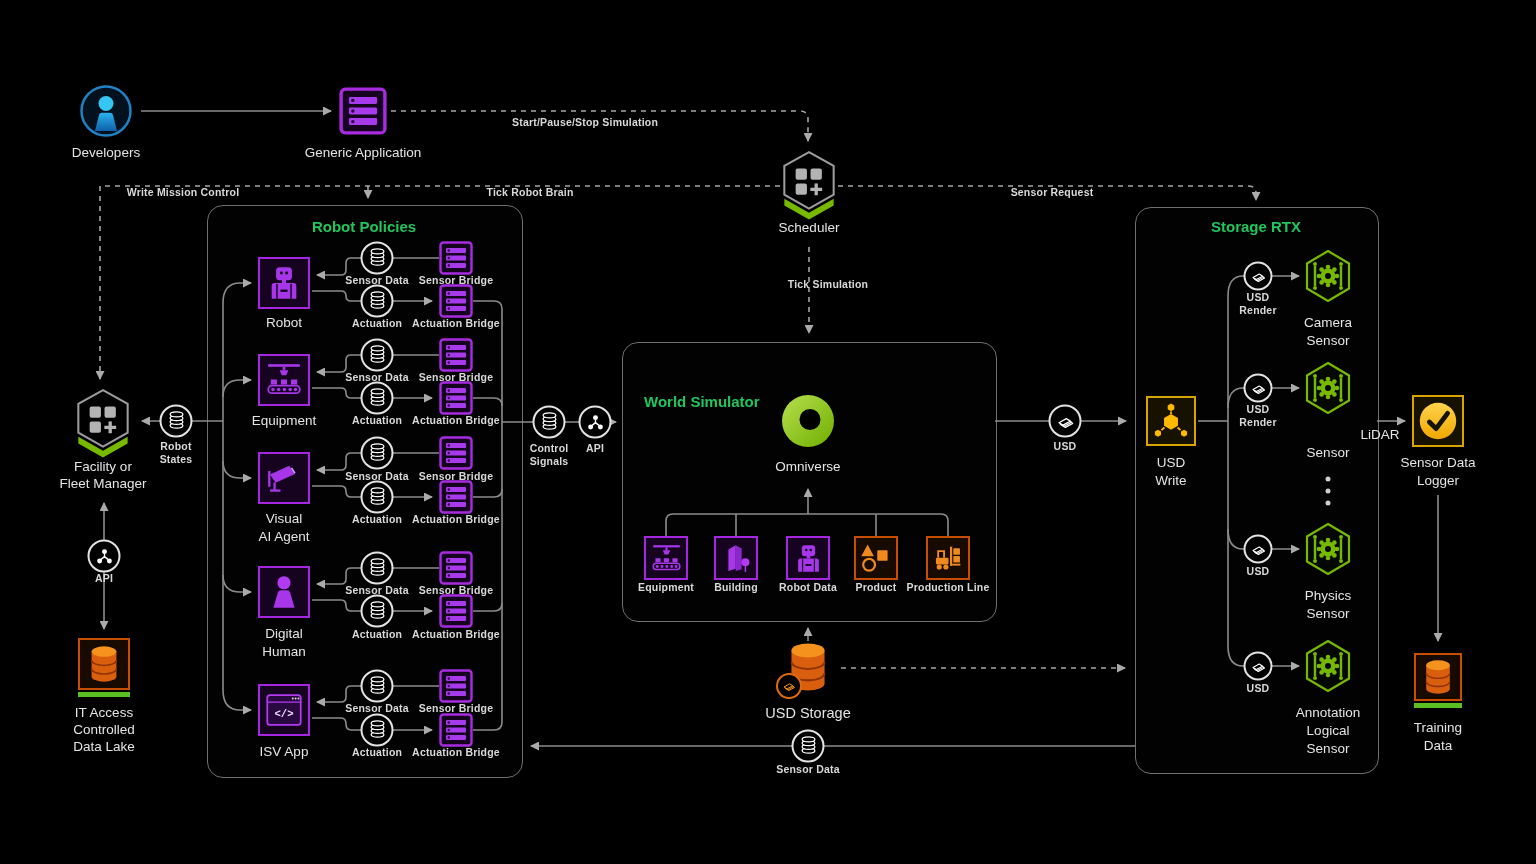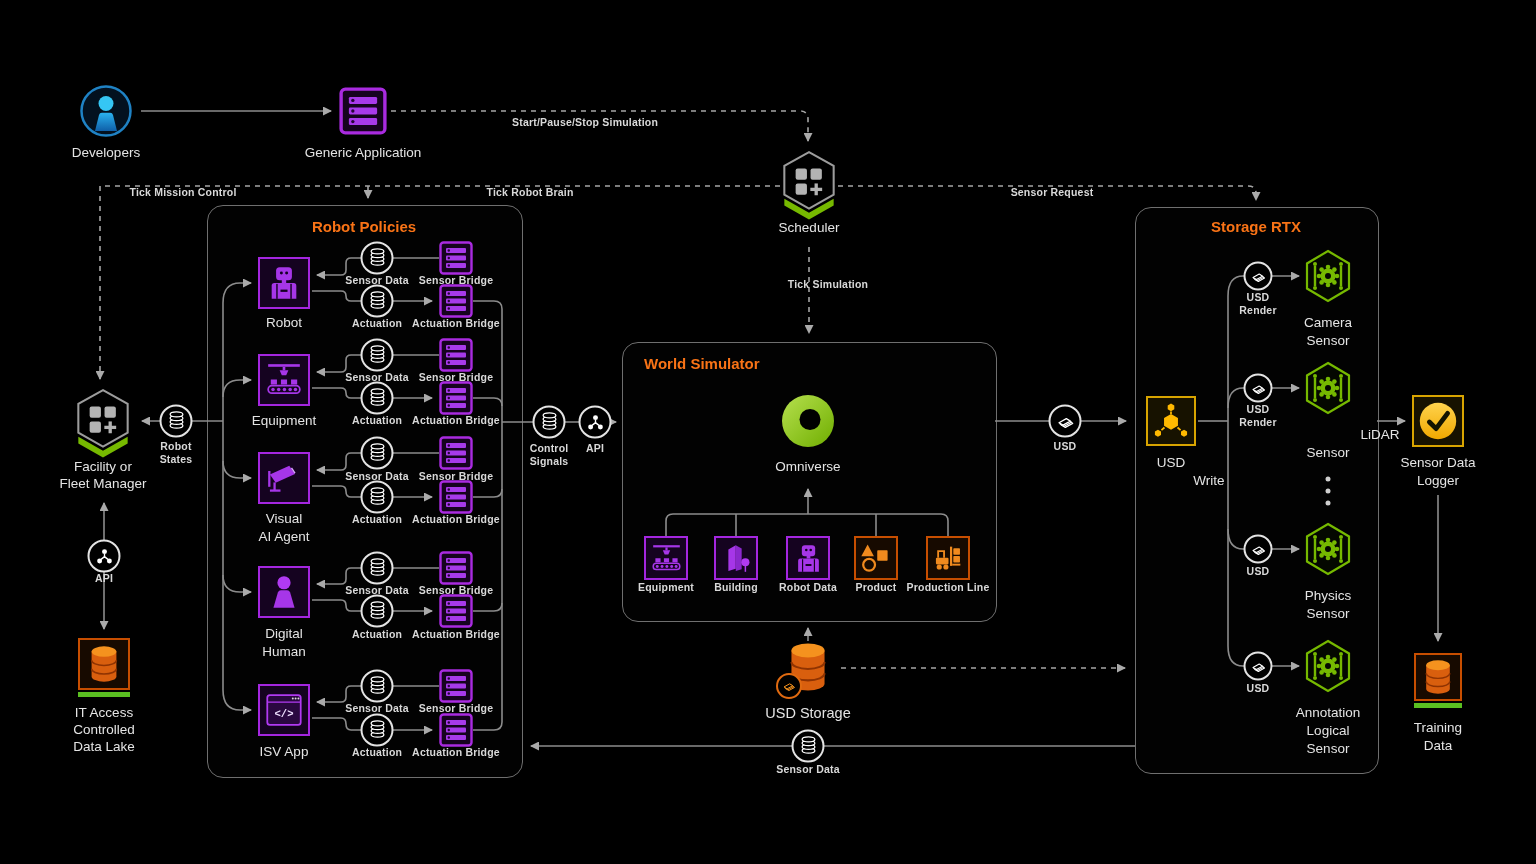--- a/index.html
+++ b/index.html
@@ -3,22 +3,22 @@
 <meta charset="utf-8">
 <style>
   html,body{margin:0;padding:0;background:#000;}
   #stage{position:relative;width:1536px;height:864px;background:#000;overflow:hidden;
          font-family:"Liberation Sans",sans-serif;}
   #stage .box{position:absolute;border:1.5px solid #6f6f6f;border-radius:16px;background:rgba(8,8,8,.3);z-index:1;}
   #wires{position:absolute;left:0;top:0;z-index:2;}
   .cl{position:absolute;transform:translate(-50%,-50%);color:#e4e4e4;font-size:13.5px;
       text-align:center;white-space:nowrap;line-height:1.25;z-index:4;}
   .sm{font-size:10.5px;font-weight:700;color:#d9d9d9;letter-spacing:.2px;}
-  .ttl{font-weight:700;font-size:15px;color:#f97316;}
-  .lt{transform:translate(0,-50%);text-align:right;}
+  .ttl{font-weight:700;font-size:15px;color:#22c55e;}
+  .lt{transform:translate(0,-50%);text-align:right;margin-top:38px;}
   .circ{position:absolute;transform:translate(-50%,-50%);border:2px solid #e3e3e3;border-radius:50%;
         background:#000;display:flex;align-items:center;justify-content:center;box-sizing:border-box;
         z-index:3;color:#fff;}
   .c32{width:33px;height:33px;}
   .c28{width:29px;height:29px;}
   .tile{position:absolute;transform:translate(-50%,-50%);display:flex;align-items:center;justify-content:center;
         box-sizing:border-box;background:#000;z-index:3;}
   .tp{border:2px solid #a426e0;background:#150320;}
   .to{border:2px solid #c74e00;background:#170a00;}
   .tg{border:2px solid #d8a400;background:#171200;}
@@ -272,21 +272,21 @@
 
 <div class="cl sm" style="left:585px;top:123px">Start/Pause/Stop Simulation</div>
 
 <div class="icon" style="left:809px;top:186px">
   <svg width="58" height="74" viewBox="0 0 56 72">
         <use href="#g-hex" xlink:href="#g-hex"></use>
       </svg>
 </div>
 <div class="cl" style="left:809px;top:228px">Scheduler</div>
 
-<div class="cl sm" style="left:183px;top:193px">Tick Mission Control</div>
+<div class="cl sm" style="left:183px;top:193px">Write Mission Control</div>
 <div class="cl sm" style="left:530px;top:193px">Tick Robot Brain</div>
 <div class="cl sm" style="left:1052px;top:193px">Sensor Request</div>
 <div class="cl sm" style="left:828px;top:285px">Tick Simulation</div>
 
 <div class="icon" style="left:103px;top:424px">
   <svg width="58" height="74" viewBox="0 0 56 72">
         <use href="#g-hex" xlink:href="#g-hex"></use>
       </svg>
 </div>
 <div class="cl" style="left:103px;top:467px">Facility or</div>
@@ -564,21 +564,21 @@
 <div class="cl sm" style="left:808px;top:770px">Sensor Data</div>
 
 <div class="cl ttl" style="left:1256px;top:227px">Storage RTX</div>
 
 <div class="tile tg" style="left:1171px;top:421px;width:50px;height:50px">
   <svg width="40" height="40" viewBox="0 0 46 46">
         <use href="#g-usdwrite" xlink:href="#g-usdwrite"></use>
       </svg>
 </div>
 <div class="cl" style="left:1171px;top:463px">USD</div>
-<div class="cl" style="left:1209px;top:481px">Write</div>
+<div class="cl" style="left:1171px;top:481px">Write</div>
 
 <div class="circ c28" style="left:1258px;top:276px">
       <svg width="22" height="22" viewBox="0 0 32 32">
         <use href="#g-usd" xlink:href="#g-usd"></use>
       </svg>
     </div>
 <div class="cl sm" style="left:1258px;top:298px">USD</div>
 <div class="cl sm" style="left:1258px;top:311px">Render</div>
 <div class="icon" style="left:1328px;top:276px">
   <svg width="48" height="54" viewBox="0 0 48 54">

